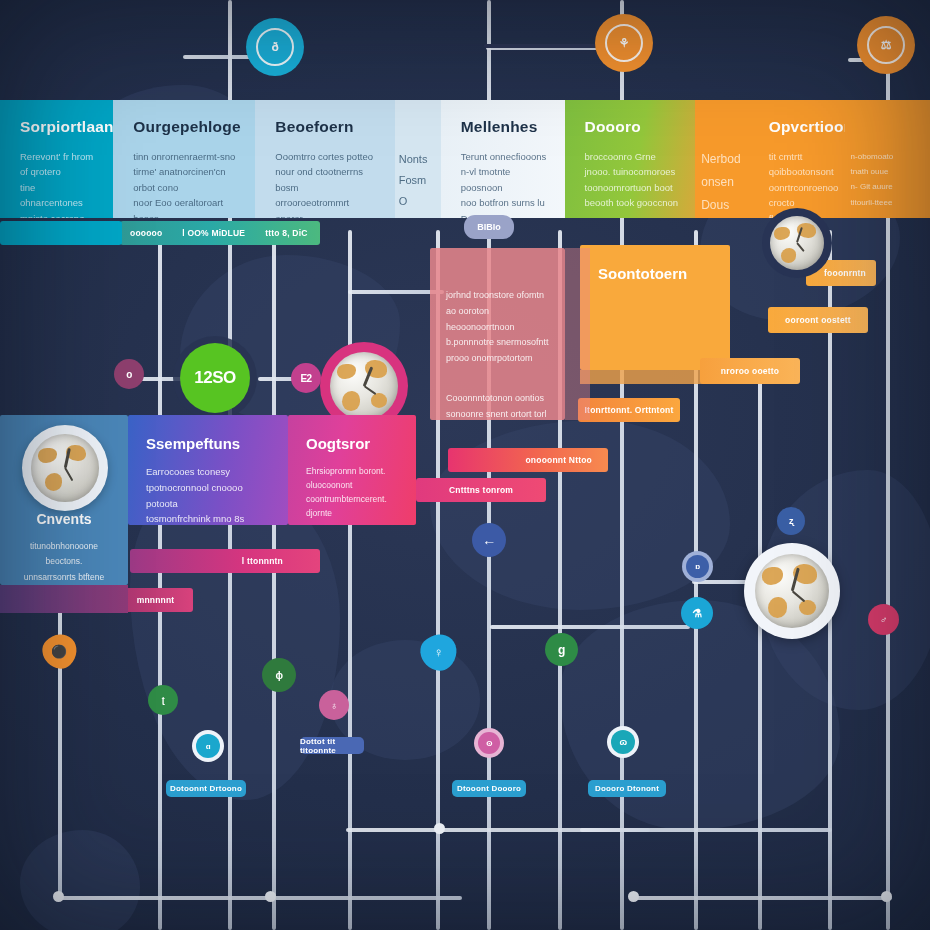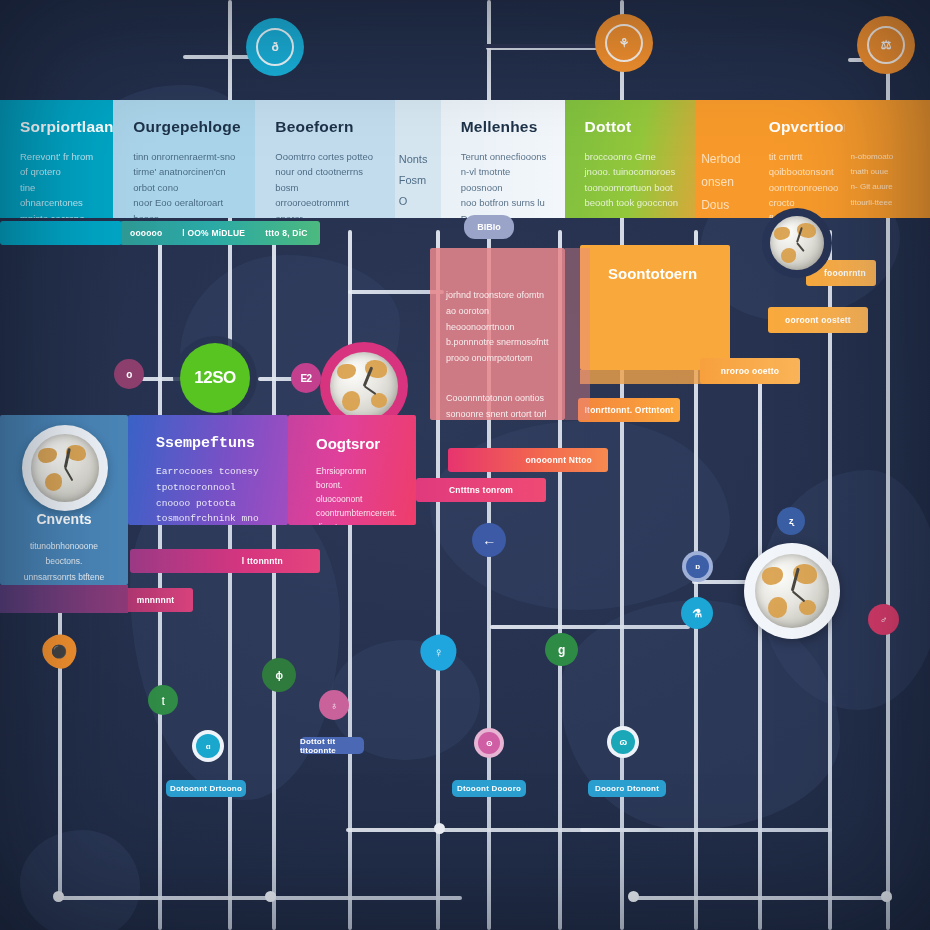--- a/index.html
+++ b/index.html
@@ -68,21 +68,21 @@
   .ribbon { position:absolute; display:flex; align-items:center; border-radius:3px;
             font-size:8.5px; color:#fff; font-weight:bold; letter-spacing:.2px; }
   .ribbon span { padding:0 10px; white-space:nowrap; }
 
   .chip { position:absolute; border-radius:5px; font-size:8px; color:#fff;
           display:flex; align-items:center; justify-content:center; font-weight:bold; letter-spacing:.2px; }
 
   .pilltag { position:absolute; border-radius:11px; display:flex; align-items:center;
              justify-content:center; font-size:9px; color:#fff; font-weight:bold; }
 
-  .card { position:absolute; border-radius:2px; padding:20px 28px; overflow:hidden; }
+  .card { position:absolute; border-radius:2px; padding:20px 18px; overflow:hidden; }
   .card h3 { font-size:15px; font-weight:bold; color:#fff; margin-bottom:12px; }
   .card p  { font-size:9.5px; line-height:1.66; color:rgba(255,255,255,.86); }
 
   .vignette { position:absolute; inset:0; pointer-events:none;
               box-shadow: inset 0 0 130px rgba(10,14,26,.55); }
 </style>
 </head>
 <body>
 
 <div id="stage">
@@ -181,21 +181,21 @@
       <p style="color:#46617a">
         <span>Terunt onnecfiooons</span><br>
         <span>n-vl tmotnte poosnoon</span><br>
         <span>noo botfron surns lu</span><br>
         <span>Doottae taoercomfomunu</span><br>
         
       </p>
     </div>
 
     <div class="panel" style="width:145px;background:linear-gradient(100deg,#7fbf3f 0%,#93c73b 55%,#d6a93a 100%);">
-      <h3 style="color:#fff">Dottot</h3>
+      <h3 style="color:#fff">Doooro</h3>
       <p style="color:#f0f8e4">
         <span>broccoonro Grne</span><br>
         <span>jnooo. tuinocomoroes</span><br>
         <span>toonoomrortuon boot</span><br>
         <span>beooth took gooccnon</span>
       </p>
     </div>
 
     <div class="panel" style="width:60px;background:#f79a2b;padding:18px 4px 0 6px;">
       <p style="color:#ffe9cf;margin-top:30px;font-size:12px;line-height:1.9">
@@ -326,21 +326,21 @@
     <div class="face">
       <div class="cont" style="left:10%;top:20%;width:28%;height:22%;border-radius:50% 40% 60% 45%;"></div>
       <div class="cont" style="left:52%;top:16%;width:30%;height:24%;border-radius:45% 55% 40% 60%;"></div>
       <div class="cont" style="left:20%;top:58%;width:26%;height:26%;border-radius:55% 45% 50% 50%;"></div>
       <div class="hand" style="width:2.6px;height:30%;transform:translate(-50%,-100%) rotate(12deg);"></div>
       <div class="hand" style="width:2.2px;height:22%;transform:translate(-50%,-100%) rotate(150deg);"></div>
     </div>
   </div>
 
   <div class="card" style="left:128px; top:415px; width:160px; height:110px;
-              background:linear-gradient(100deg,#3a63c8 0%,#7a50c6 60%,#a14dc0 100%);font-family:Liberation Mono, monospace;">
+              background:linear-gradient(100deg,#3a63c8 0%,#7a50c6 60%,#a14dc0 100%);">
     <h3>Ssempeftuns</h3>
     <p>
       <span>Earrocooes tconesy</span><br>
       <span>tpotnocronnool cnoooo potoota</span><br>
       <span>tosmonfrchnink mno 8s</span><br>
       <br>
       
     </p>
   </div>
 

